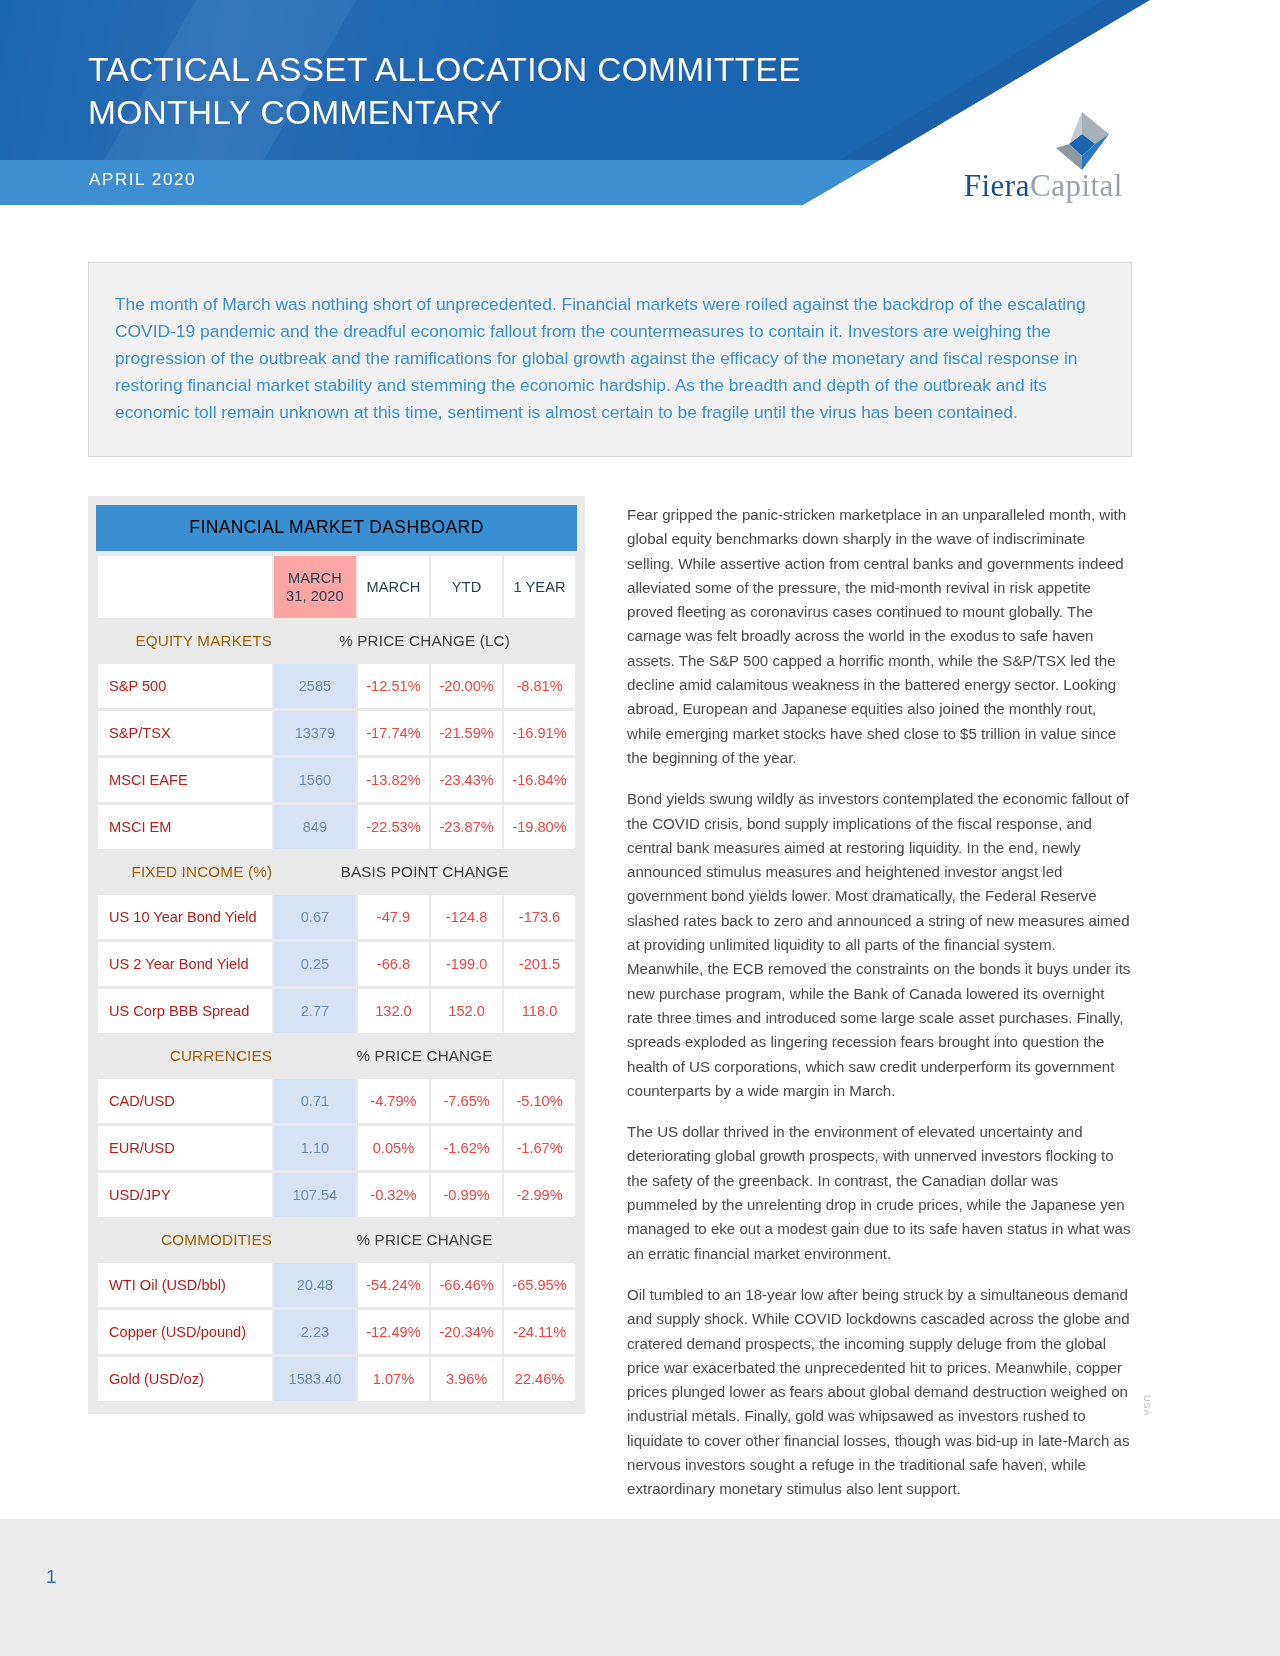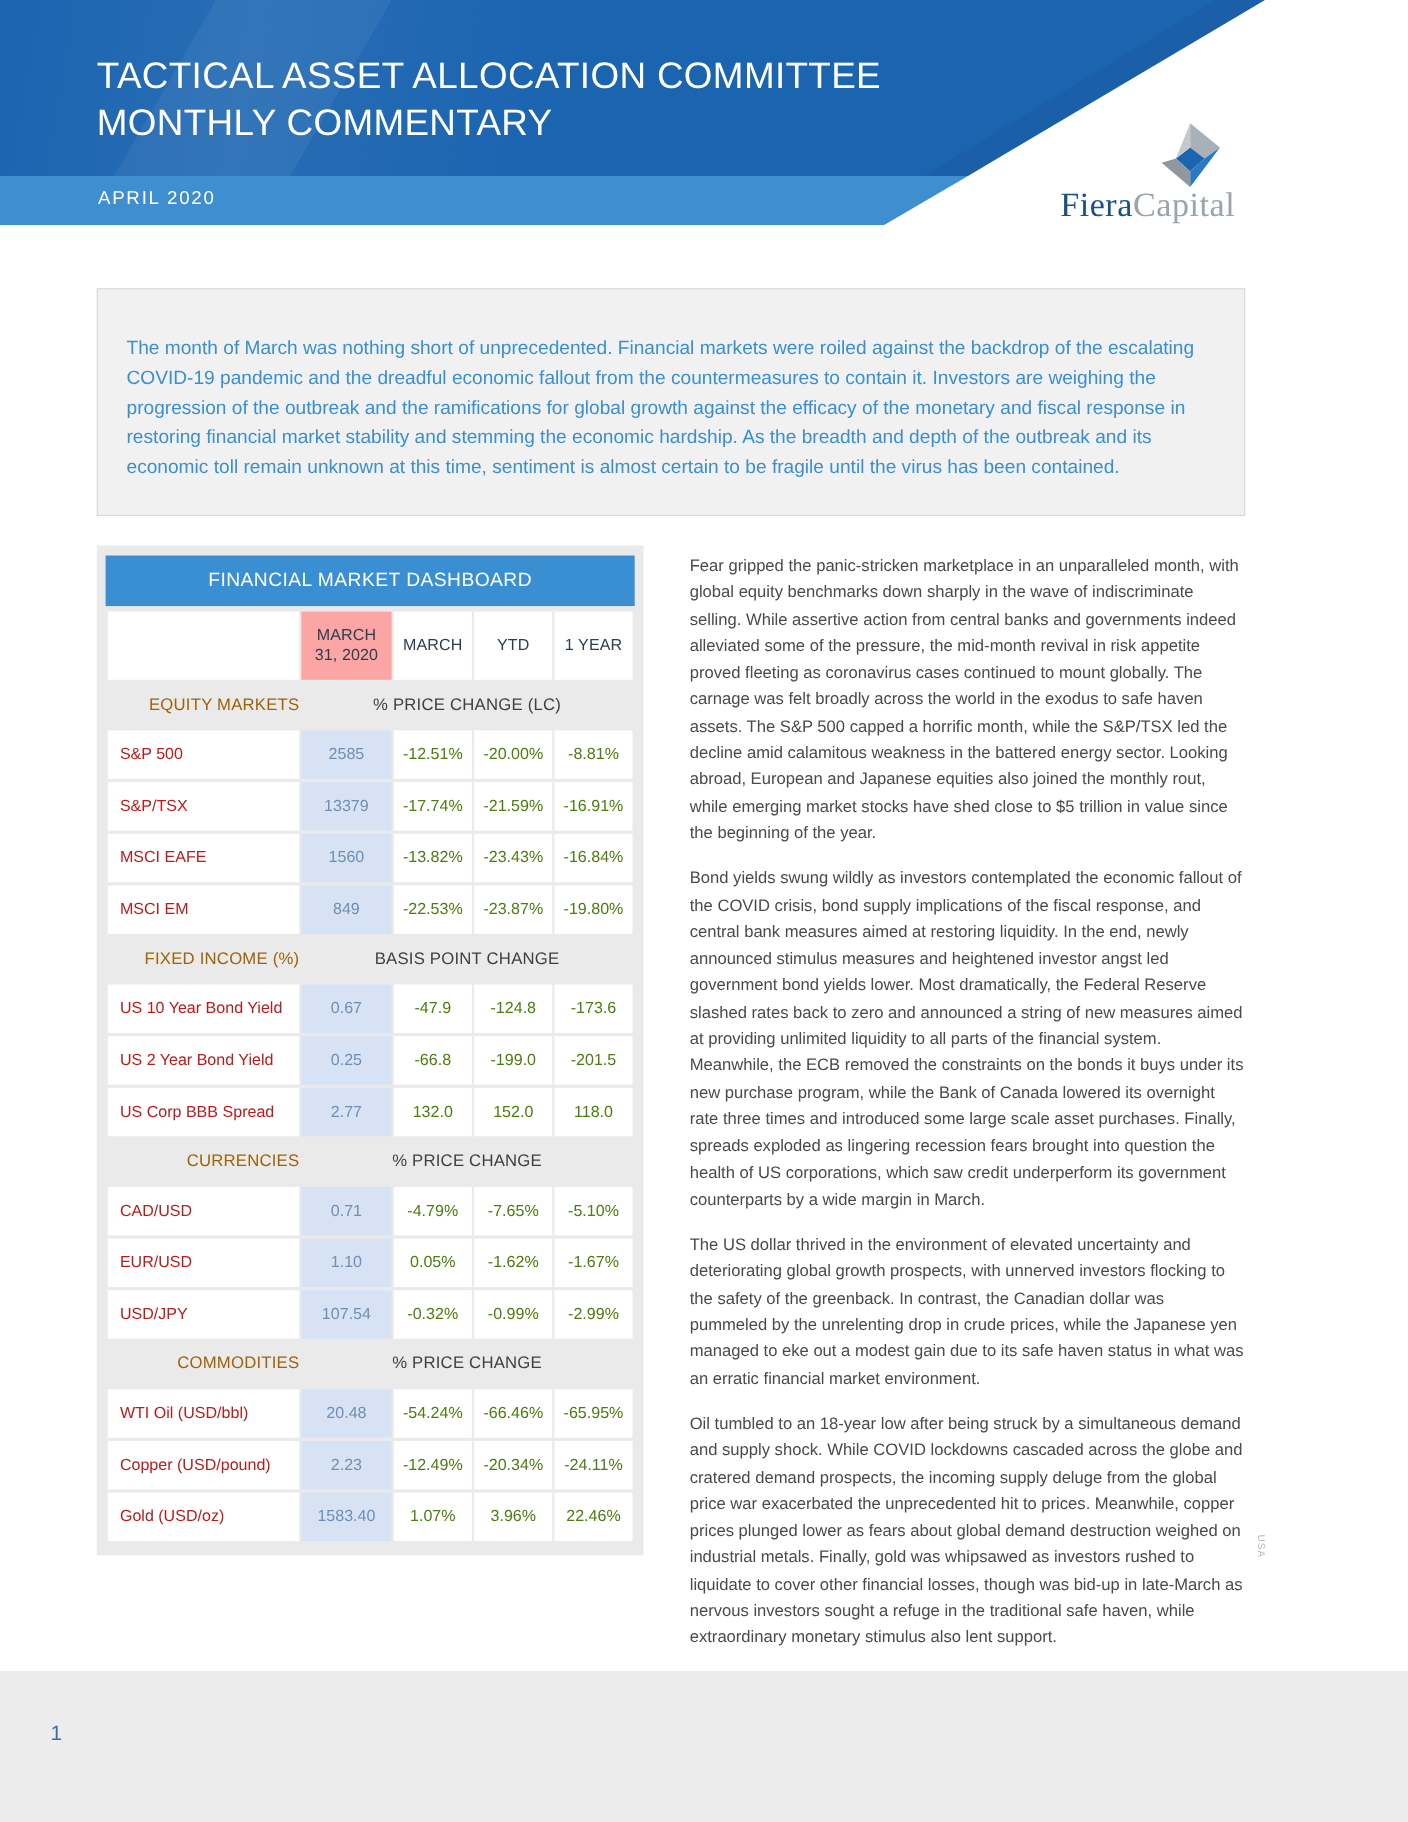--- a/index.html
+++ b/index.html
@@ -94,21 +94,21 @@
     color: #1b4f8a;
     white-space: nowrap;
   }
   .logo-text .cap { color: #9ba3ab; }
 
   
   .intro-box {
     position: absolute;
     left: 88px; top: 262px;
     width: 1044px;
-    padding: 40px 36px 30px 26px;
+    padding: 28px 36px 30px 26px;
     background: #f1f1f1;
     border: 1px solid #d8d8d8;
   }
   .intro-text {
     color: #3a8fd0;
     font-size: 17.4px;
     line-height: 27px;
     font-weight: 400;
     font-family: "Liberation Sans", sans-serif;
   }
@@ -125,21 +125,21 @@
     position: absolute;
     left: 88px; top: 0;
     width: 497px;
   }
   .dash-frame {
     background: #eaeaea;
     padding: 9px 8px 10px 8px;
   }
   .dash-title {
     background: #3a8ed2;
-    color: #ffffff;
+    color: #000000;
     text-align: center;
     font-size: 17.5px;
     letter-spacing: 0.4px;
     padding: 12px 0 13px 0;
     font-weight: 400;
   }
   .tbl {
     width: 100%;
     border-collapse: separate;
     border-spacing: 2px 3px;
@@ -193,21 +193,21 @@
   .data-row .lbl {
     padding-left: 11px;
     text-align: left;
     color: #b91c1c;
   }
   .data-row .val {
     text-align: center;
     background: #d7e3f4;
     color: #6f8fb3;
   }
-  .data-row .num { text-align: center; color: #4d7c0f; }
+  .data-row .num { text-align: center; color: #ef4444; }
 
   
   .text-col {
     position: absolute;
     left: 627px; top: 7px;
     width: 505px;
   }
   .text-col p {
     color: #4a4a4a;
     font-size: 15.1px;

